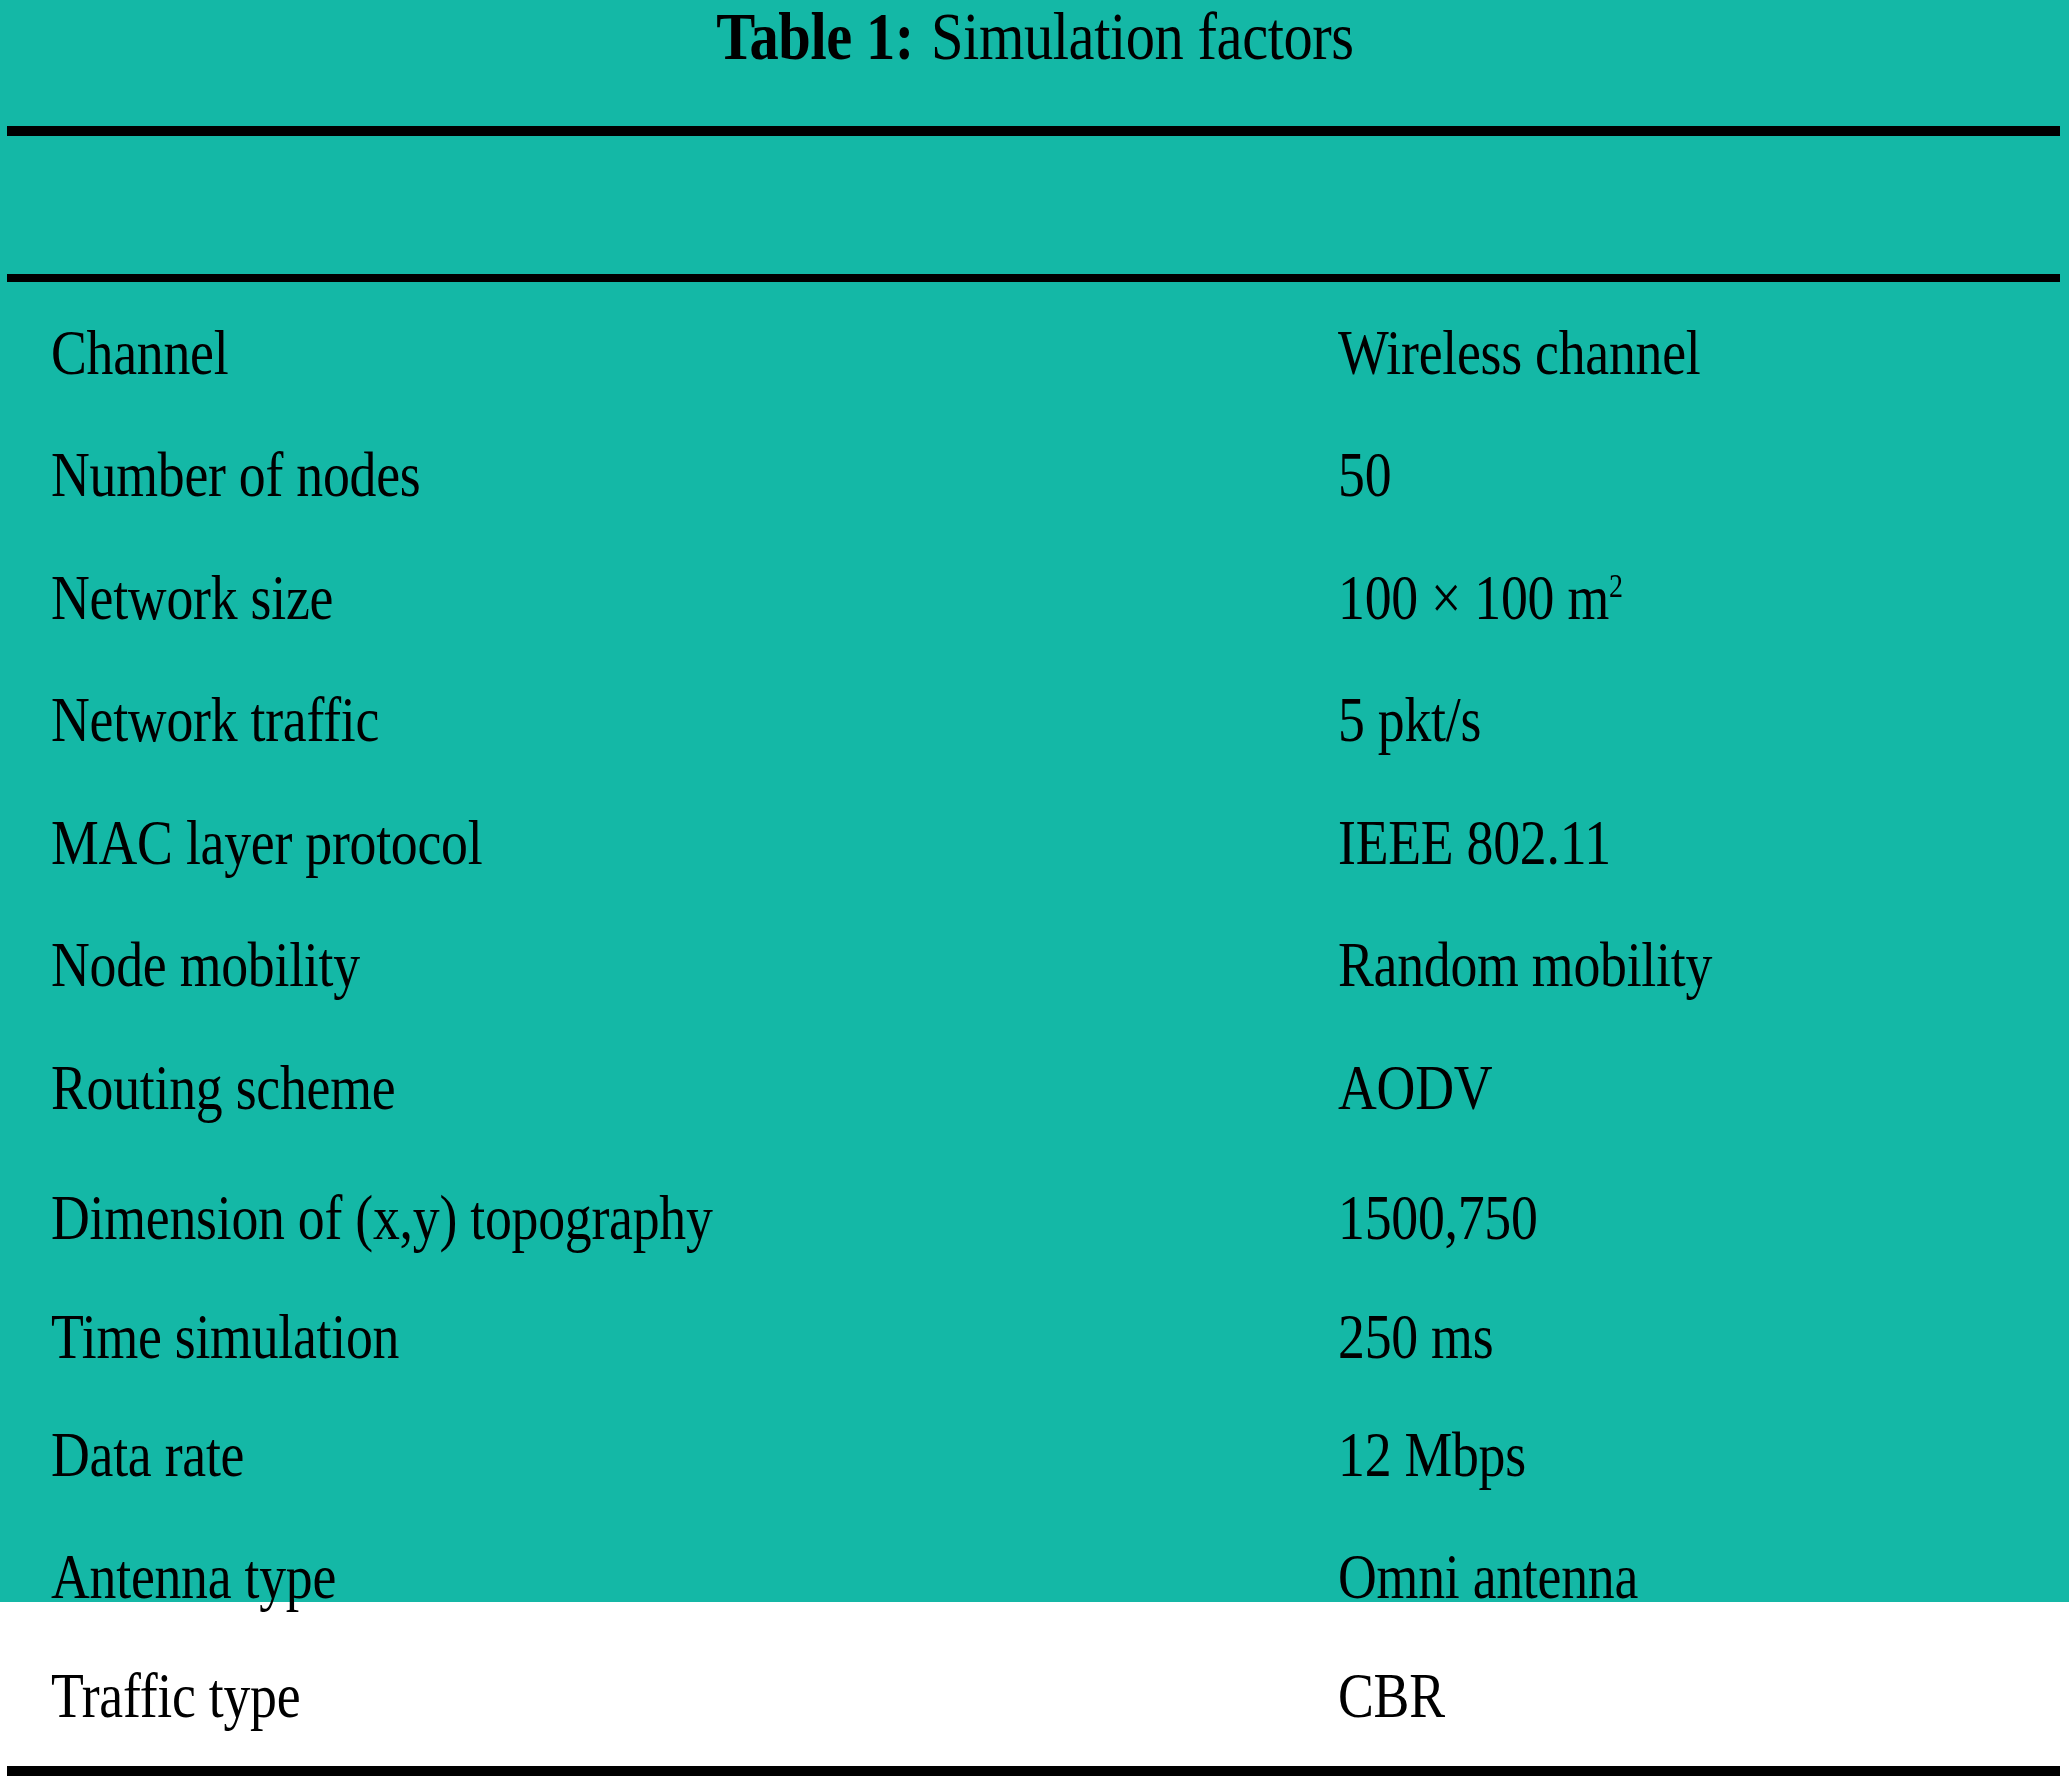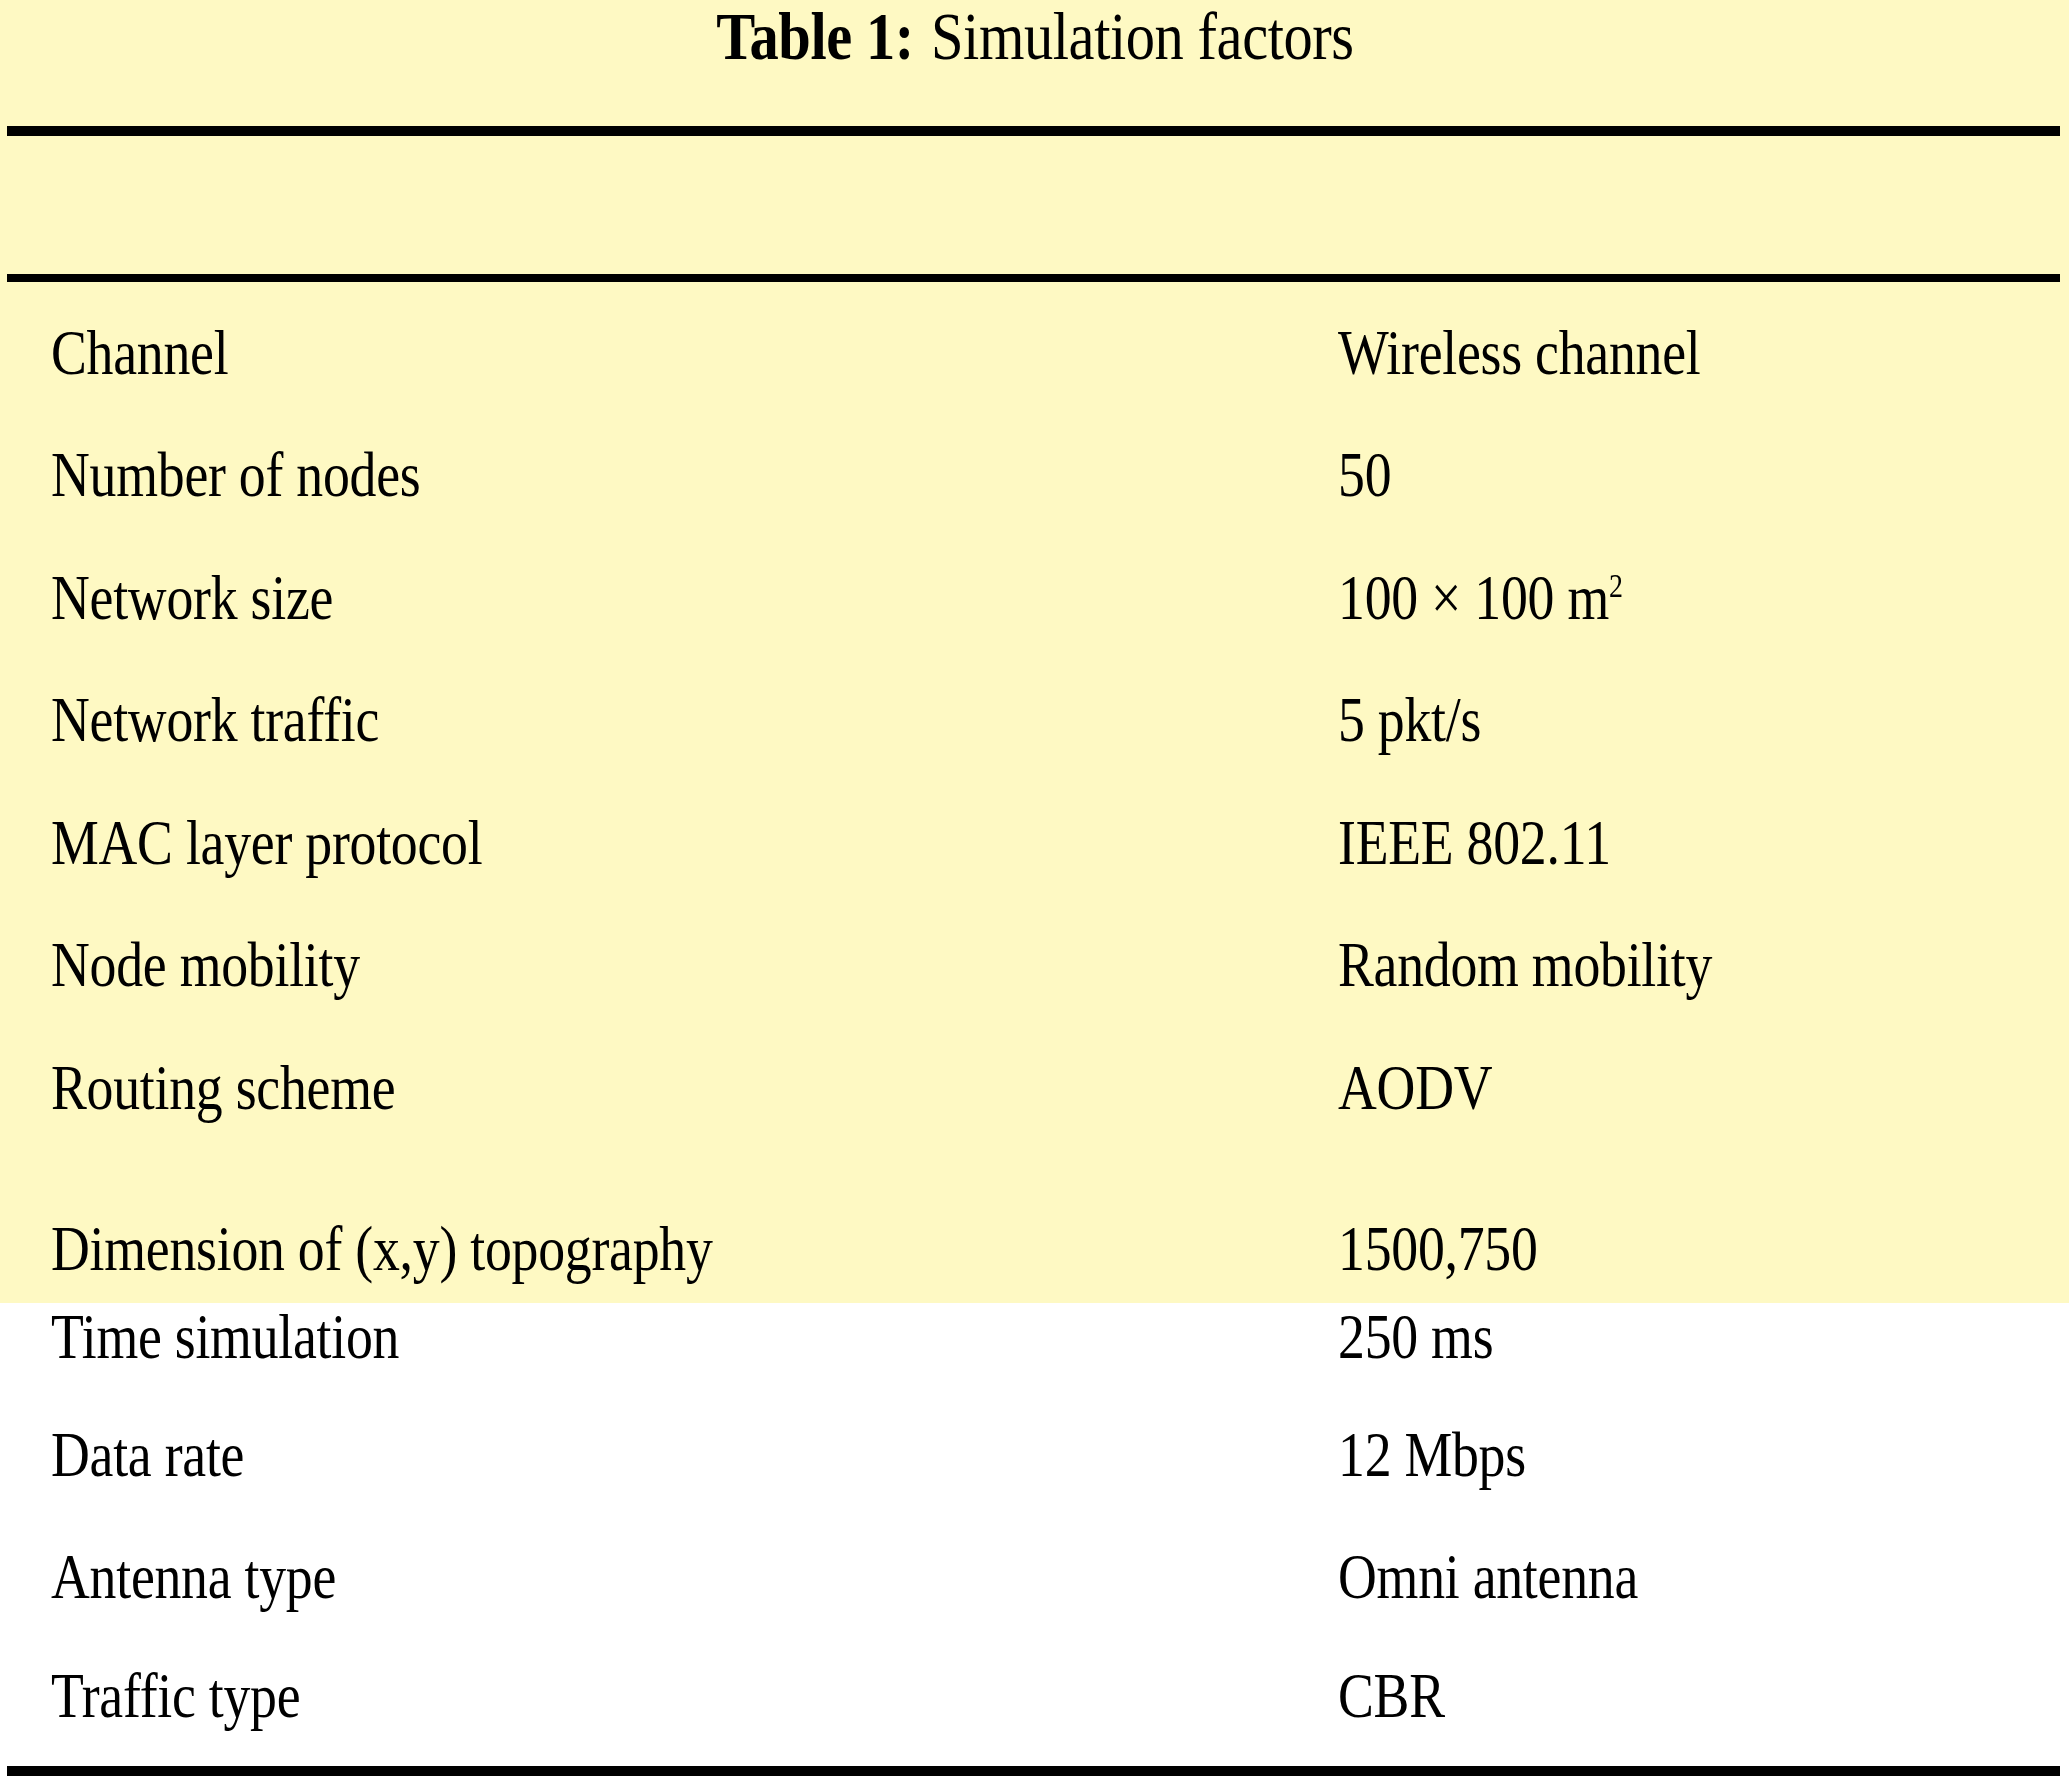--- a/index.html
+++ b/index.html
@@ -13,22 +13,22 @@
     height: 1783px;
     overflow: hidden;
     font-family: "Liberation Serif", "DejaVu Serif", serif;
     color: #000000;
     -webkit-font-smoothing: none;
   }
 
   .page {
     position: relative;
     width: 2070px;
-    height: 1303px;
-    background: #fef9c3;
+    height: 1602px;
+    background: #14b8a6;
   }
 
   
   .caption {
     position: absolute;
     left: 0;
     top: 1.8px;
     width: 2070px;
     text-align: center;
     font-size: 68px;
@@ -144,21 +144,21 @@
     <div class="row" style="top:910px;padding-left:43px;">
       <div class="cell cell-factor">Node mobility</div>
       <div class="cell cell-value">Random mobility</div>
     </div>
 
     <div class="row" style="top:1033px;">
       <div class="cell cell-factor">Routing scheme</div>
       <div class="cell cell-value">AODV</div>
     </div>
 
-    <div class="row" style="top:1194px;">
+    <div class="row" style="top:1163px;">
       <div class="cell cell-factor">Dimension of (x,y) topography</div>
       <div class="cell cell-value">1500,750</div>
     </div>
 
     <div class="row" style="top:1282px;">
       <div class="cell cell-factor">Time simulation</div>
       <div class="cell cell-value">250 ms</div>
     </div>
 
     <div class="row" style="top:1400px;">

